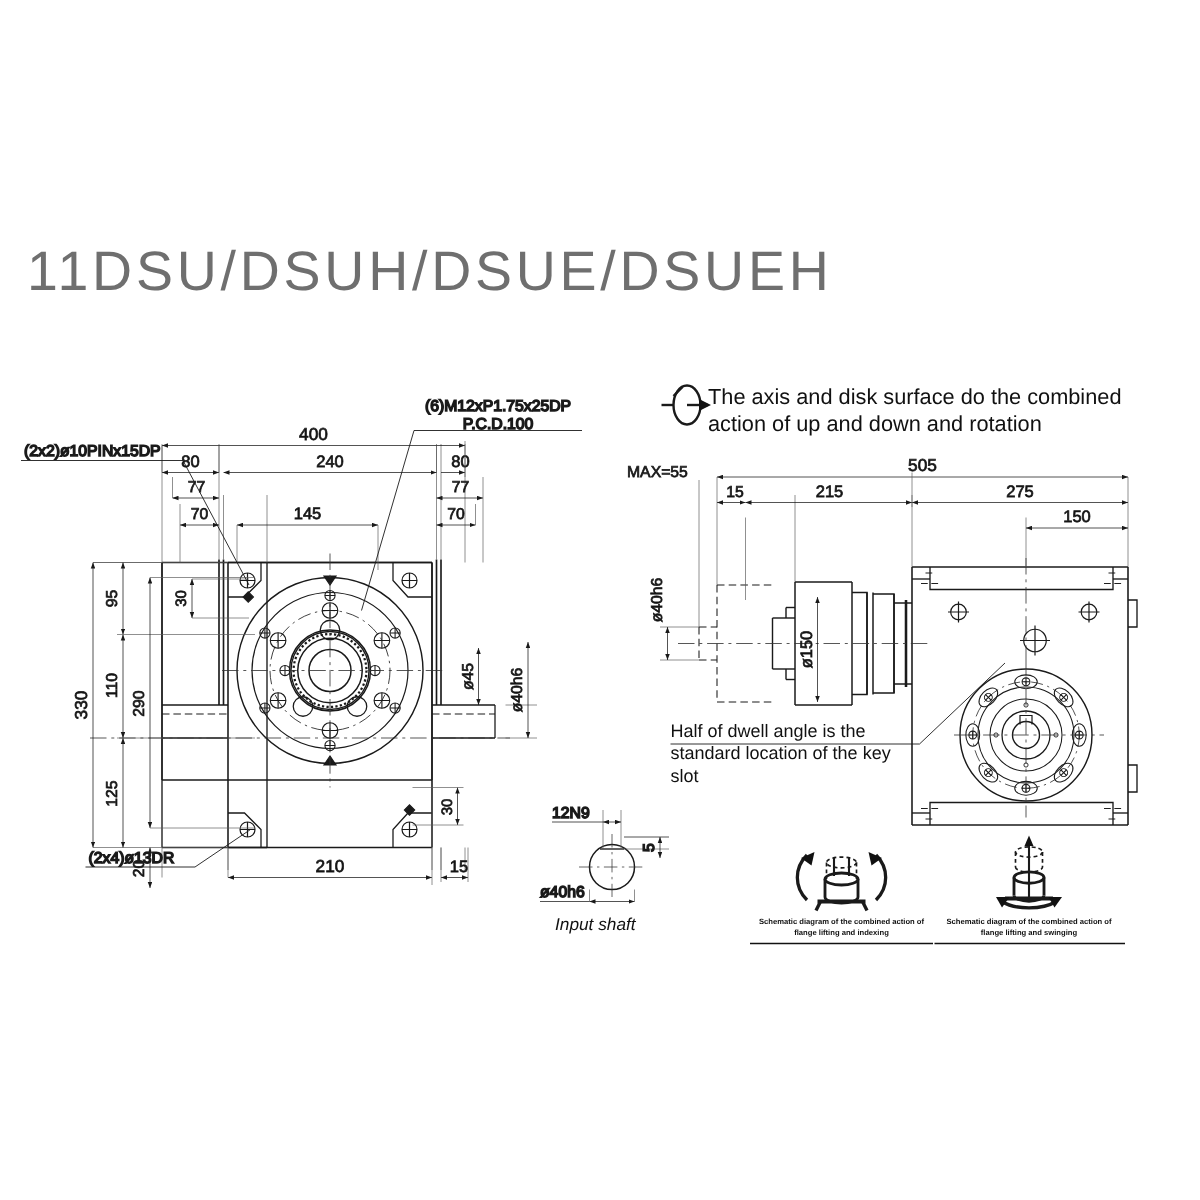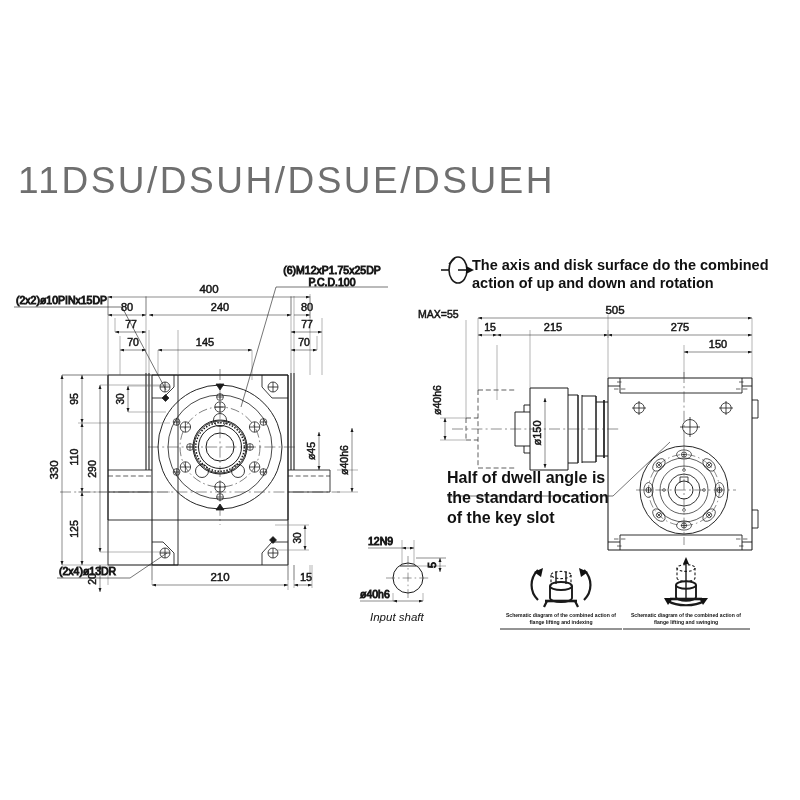--- a/index.html
+++ b/index.html
@@ -6,25 +6,25 @@
   body{width:800px;height:800px;position:relative;overflow:hidden;
        font-family:"Liberation Sans",sans-serif;color:#1a1a1a;}
   #sheet{position:absolute;inset:0;width:800px;height:716px;}
   .title{
     position:absolute;left:18px;top:160px;
     font-family:"Liberation Sans",sans-serif;
     font-size:37px;letter-spacing:2.5px;font-weight:300;
     color:#6f6f6f;white-space:nowrap;
   }
   .note{
-    position:absolute;font-weight:bold;line-height:1.25;
+    position:absolute;font-weight:normal;line-height:1.25;
     font-family:"Liberation Sans",sans-serif;color:#111;
   }
   #rot-note{left:472px;top:256px;font-size:14.5px;width:310px;}
-  #dwell-note{left:447px;top:468px;font-size:16px;width:165px;}
+  #dwell-note{left:447px;top:480px;font-size:12px;width:165px;}
   #input-shaft-label{left:370px;top:610px;font-size:11.5px;font-weight:normal;font-style:italic;}
   .schem-cap{
     position:absolute;font-size:5.1px;font-weight:bold;line-height:1.35;
     text-align:center;font-family:"Liberation Sans",sans-serif;color:#111;
   }
   #schem-cap-1{left:500px;top:612px;width:122px;}
   #schem-cap-2{left:623px;top:612px;width:126px;}
   svg{position:absolute;left:0;top:0;}
   text{font-family:"Liberation Sans",sans-serif;fill:#111;}
 </style>

